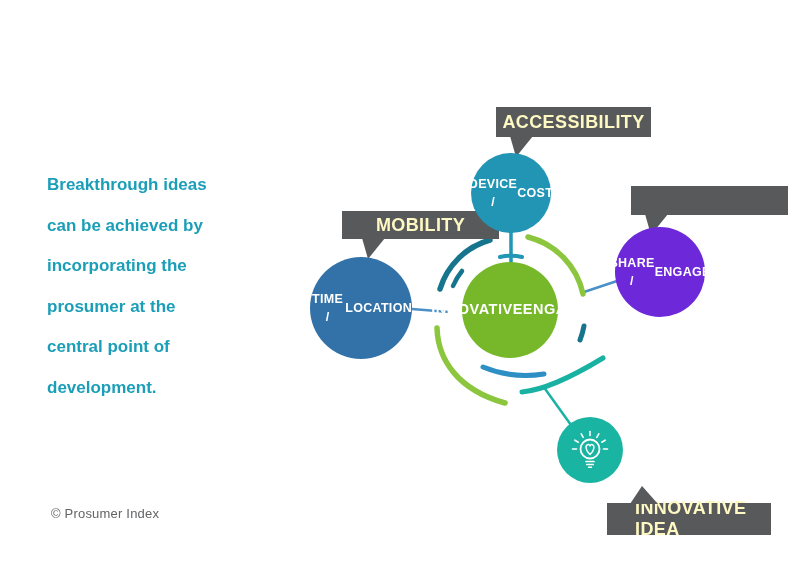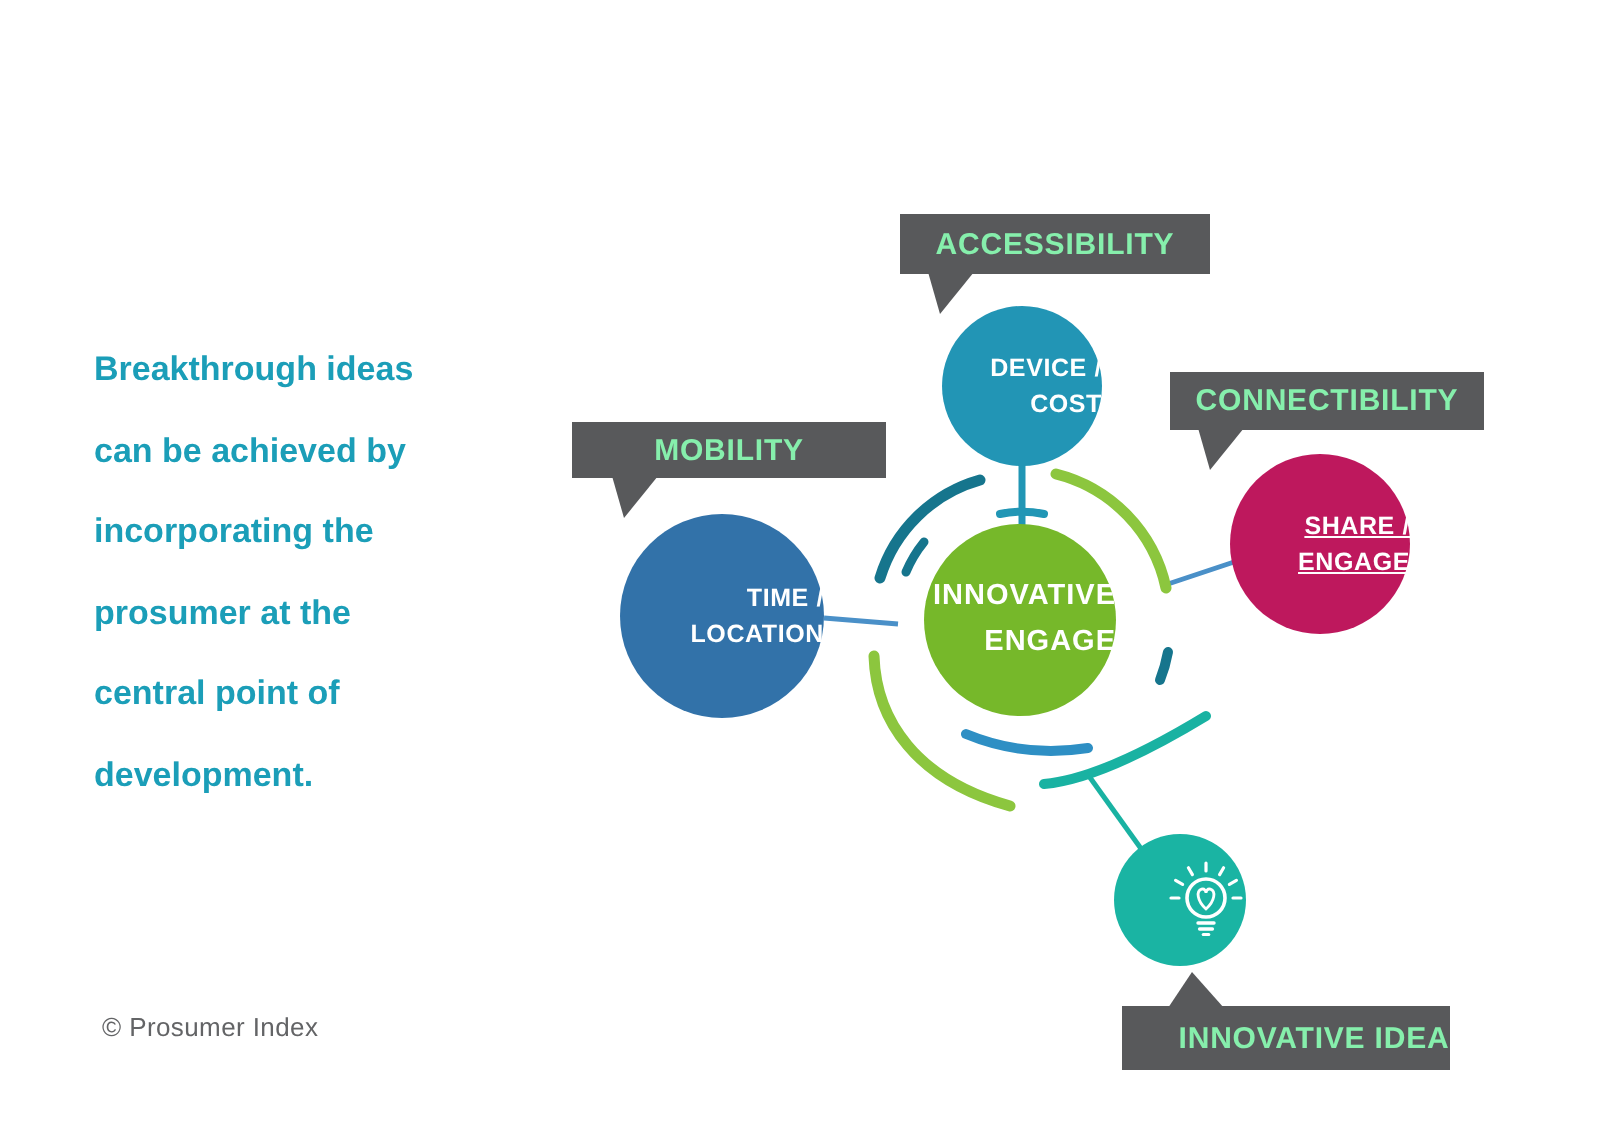--- a/index.html
+++ b/index.html
@@ -16,51 +16,51 @@
   .intro {
     position:absolute; left:47px; top:165px; width:210px;
     color:#1b9eb8; font-weight:bold; font-size:17px; line-height:40.5px;
   }
   .copyright {
     position:absolute; left:51px; top:506px;
     font-size:13px; color:#636466; letter-spacing:0.2px;
   }
   
   .bubble {
-    position:absolute; background:#58595b; color:#86efac;
+    position:absolute; background:#58595b; color:#fef9c3;
     display:flex; align-items:center; justify-content:center;
-    font-weight:bold; font-size:15px; letter-spacing:0.4px;
+    font-weight:bold; font-size:18px; letter-spacing:0.4px;margin-left:46px;
   }
   .bubble .tail-down {
     position:absolute; top:100%; margin-top:-1px; width:0; height:0;
     border-left:6px solid transparent; border-right:17px solid transparent;
     border-top:21px solid #58595b;
   }
   .bubble .tail-up {
     position:absolute; bottom:100%; margin-bottom:-1px; width:0; height:0;
     border-left:12px solid transparent; border-right:16px solid transparent;
     border-bottom:18px solid #58595b;
   }
   #bubble-accessibility { left:450px; top:107px; width:155px; height:30px; }
   #bubble-accessibility .tail-down { left:14px; }
   #bubble-connectibility { left:585px; top:186px; width:157px; height:29px; }
   #bubble-connectibility .tail-down { left:14px; }
-  #bubble-mobility { left:286px; top:211px; width:157px; height:28px; }
+  #bubble-mobility { left:296px; top:211px; width:157px; height:28px; }
   #bubble-mobility .tail-down { left:20px; }
   #bubble-innovative-idea { left:561px; top:503px; width:164px; height:32px;padding-left:28px; }
   #bubble-innovative-idea .tail-up { left:23px; }
   
   .node {
     position:absolute; border-radius:50%;
-    display:flex; flex-direction:column; align-items:flex-end; justify-content:center;
+    display:flex; flex-direction:row; align-items:center; justify-content:center;
     color:#fff; font-weight:bold; text-align:center;
     font-size:12.5px; letter-spacing:0.3px; line-height:1.45;
   }
   #node-device-cost  { left:471px; top:153px; width:80px;  height:80px;  background:#2295b5; }
-  #node-share-engage { left:615px; top:227px; width:90px;  height:90px;  background:#be185d;text-decoration:underline; }
+  #node-share-engage { left:615px; top:227px; width:90px;  height:90px;  background:#6d28d9; }
   #node-time-location{ left:310px; top:257px; width:102px; height:102px; background:#3272a9; }
   #node-center       { left:462px; top:262px; width:96px;  height:96px;  background:#76b82a;
                        font-size:14.5px; letter-spacing:0.5px; line-height:1.6; }
   #node-idea         { left:557px; top:417px; width:66px;  height:66px;  background:#1ab4a3; }
   
   #diagram-lines { position:absolute; left:0; top:0; }
 </style>
 </head>
 <body>
 
@@ -91,21 +91,20 @@
     <path d="M 437 328 C 438 360 458 390 505 403" stroke="#8cc63e" stroke-width="5.5" stroke-linecap="round"></path>
     <path d="M 483 367 Q 512 379 544 374" stroke="#2e8fc4" stroke-width="5" stroke-linecap="round"></path>
     <path d="M 522 392 C 545 390 575 375 603 358" stroke="#19b2a2" stroke-width="5" stroke-linecap="round"></path>
   </svg>
 
   <div class="bubble" id="bubble-accessibility">
     <span>ACCESSIBILITY</span>
     <span class="tail-down"></span>
   </div>
   <div class="bubble" id="bubble-connectibility">
-    <span>CONNECTIBILITY</span>
     <span class="tail-down"></span>
   </div>
   <div class="bubble" id="bubble-mobility">
     <span>MOBILITY</span>
     <span class="tail-down"></span>
   </div>
   <div class="bubble" id="bubble-innovative-idea">
     <span>INNOVATIVE IDEA</span>
     <span class="tail-up"></span>
   </div>

